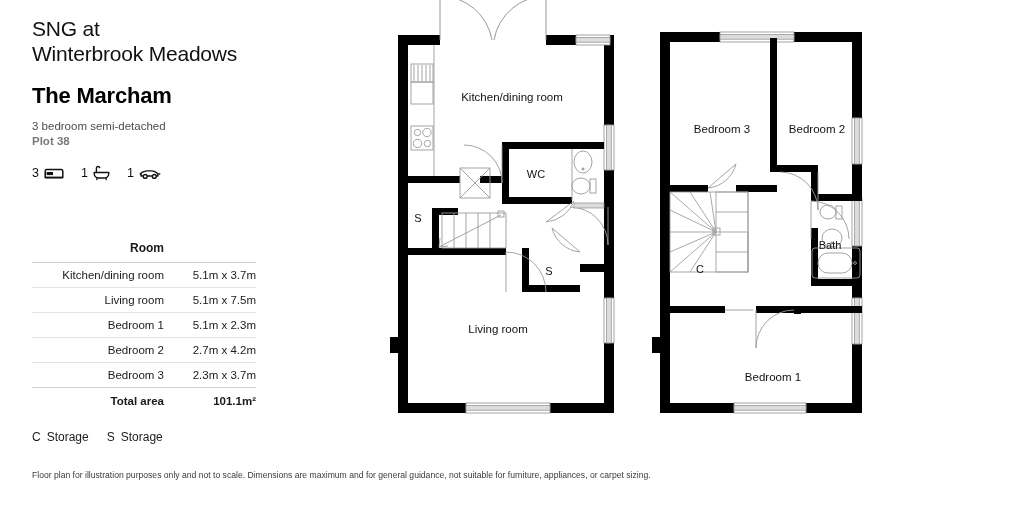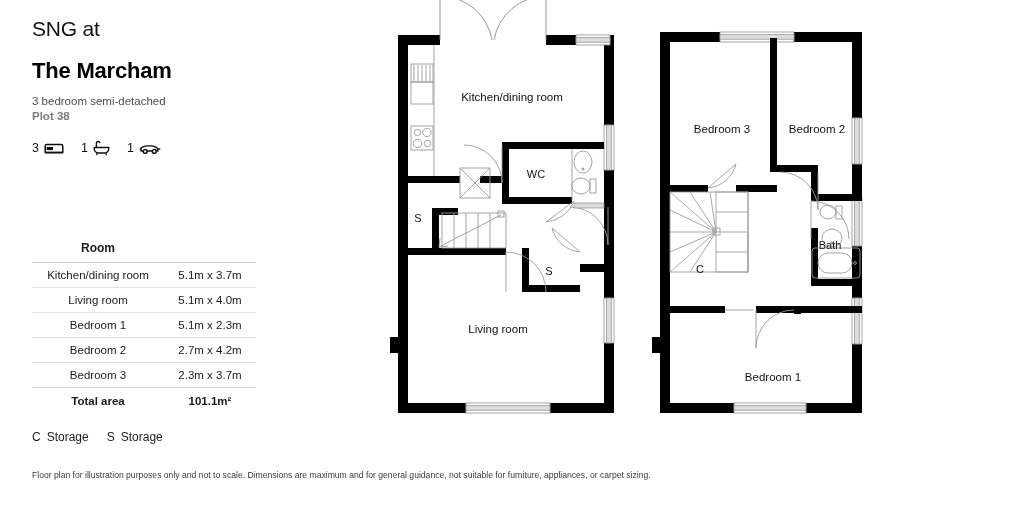--- a/index.html
+++ b/index.html
@@ -74,21 +74,21 @@
   
   #room-table {
     position: absolute;
     left: 32px;
     top: 235px;
     width: 224px;
     border-collapse: collapse;
     font-size: 11.5px;
   }
   #room-table th, #room-table td {
-    text-align: center;
+    text-align: right;
     padding: 6px 0 6px 0;
     font-weight: 400;
     color: #1a1a1a;
     border-bottom: 1px solid #e3e3e3;
     white-space: nowrap;
   }
   #room-table th {
     font-weight: 700;
     font-size: 12px;
     border-bottom: 1px solid #cfcfcf;
@@ -147,20 +147,21 @@
     fill: #111111;
   }
 </style>
 </head>
 <body>
 
 <div id="info-panel">
 
   <div id="dev-name">
     <span class="line">SNG at</span>
+    <span class="line">Winterbrook Meadows</span>
   </div>
 
   <div id="house-type">The Marcham</div>
 
   <div id="subtitle">3 bedroom semi-detached</div>
   <div id="plot">Plot 38</div>
 
   <div id="spec-icons">
 
     <div class="spec-item">
@@ -207,21 +208,21 @@
       <th></th>
     </tr>
   </thead>
   <tbody>
     <tr>
       <td>Kitchen/dining room</td>
       <td class="dim">5.1m x 3.7m</td>
     </tr>
     <tr>
       <td>Living room</td>
-      <td class="dim">5.1m x 4.0m</td>
+      <td class="dim">5.1m x 7.5m</td>
     </tr>
     <tr>
       <td>Bedroom 1</td>
       <td class="dim">5.1m x 2.3m</td>
     </tr>
     <tr>
       <td>Bedroom 2</td>
       <td class="dim">2.7m x 4.2m</td>
     </tr>
     <tr class="last-room">

